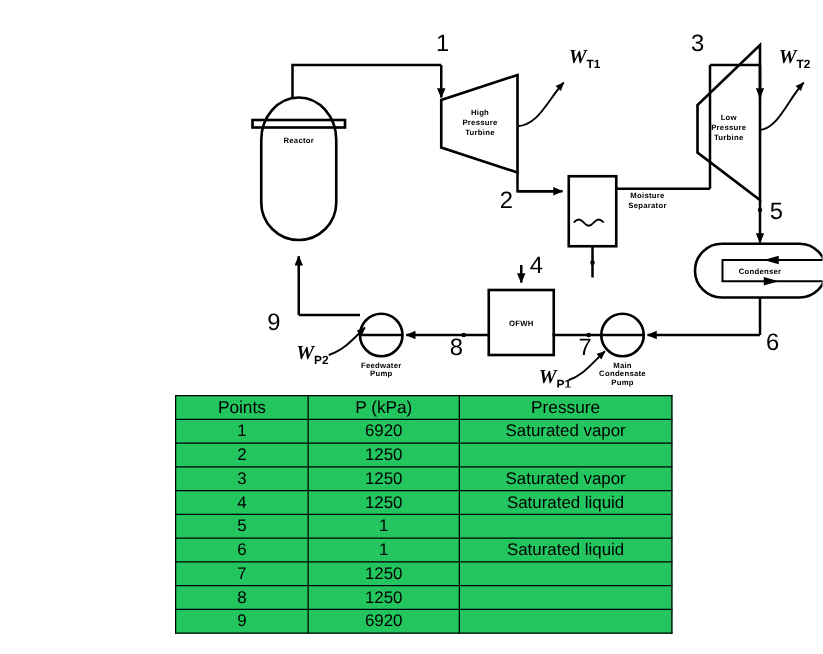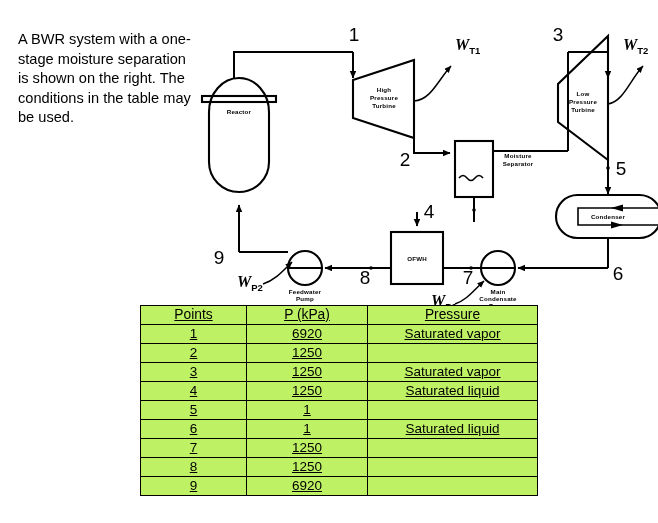--- a/index.html
+++ b/index.html
@@ -74,26 +74,25 @@
     font-family: "Liberation Sans", sans-serif;
     font-size: 9.5px;
     font-style: normal;
     font-weight: bold;
     fill: #000;
   }
   
   #state-table {
     position: absolute;
     left: 140px;
-    top: 305px;
+    top: 316px;
     width: 394px;
     border-collapse: collapse;
-    background: #bef264;
+    background: #22c55e;
     table-layout: fixed;
-    text-decoration: underline;
   }
   #state-table td, #state-table th {
     border: 1px solid #000;
     height: 18px;
     padding: 0;
     text-align: center;
     vertical-align: middle;
     font-family: "Liberation Sans", sans-serif;
     font-size: 13.5px;
     font-weight: normal;
@@ -105,21 +104,20 @@
   }
   .col-pt { width: 105px; }
   .col-p  { width: 120px; }
   .col-c  { width: 169px; }
 </style>
 </head>
 <body>
 
 <div id="root">
 
-  <div class="prompt">A BWR system with a one-stage moisture separation is shown on the right. The conditions in the table may be used.</div>
 
   <div id="diagram-wrap">
     <svg id="diagram" width="465" height="288" viewBox="0 0 465 288">
 
       <defs>
         <marker id="arw" markerWidth="9" markerHeight="9" refX="7.4" refY="3.4" orient="auto" markerUnits="userSpaceOnUse">
           <path d="M0,0 L8,3.4 L0,6.8 z" fill="#000"></path>
         </marker>
         <marker id="arwsm" markerWidth="8" markerHeight="8" refX="6.6" refY="3.0" orient="auto" markerUnits="userSpaceOnUse">
           <path d="M0,0 L7,3 L0,6 z" fill="#000"></path>

